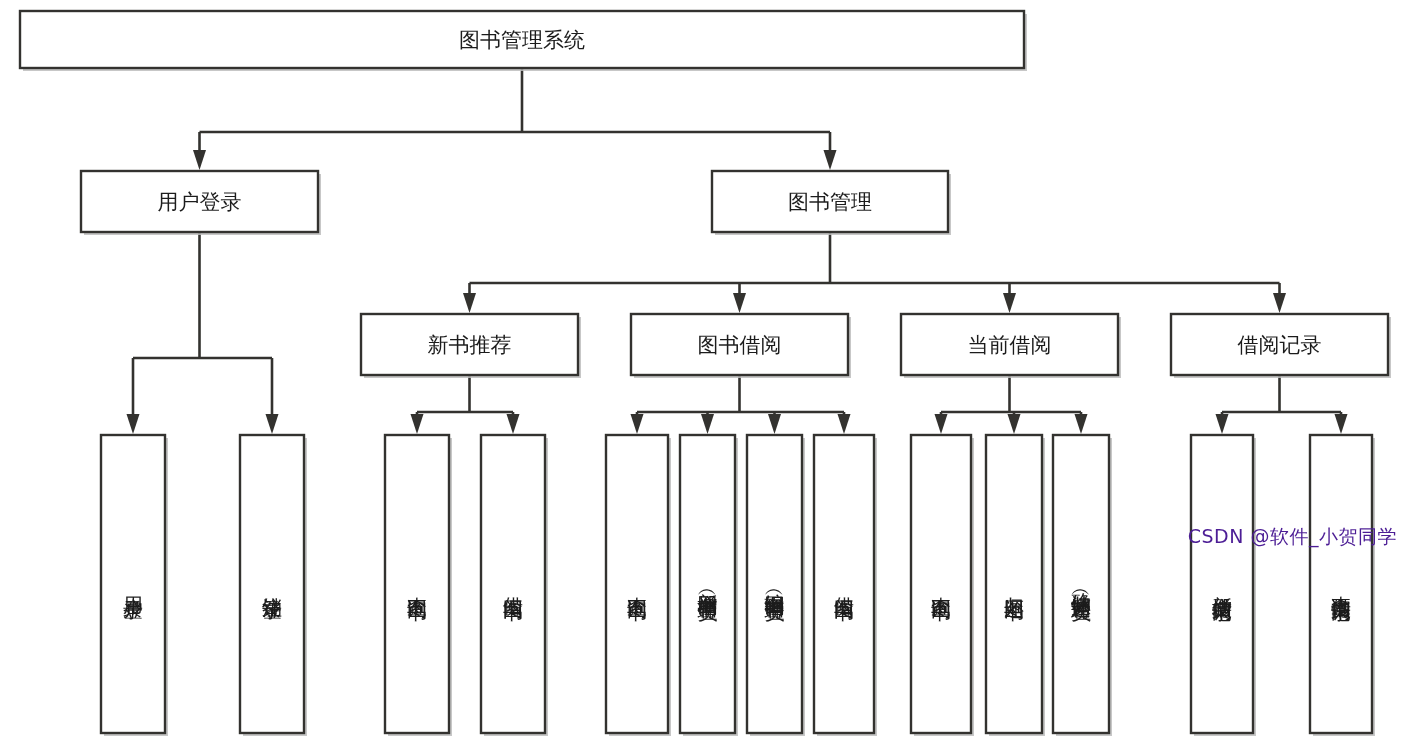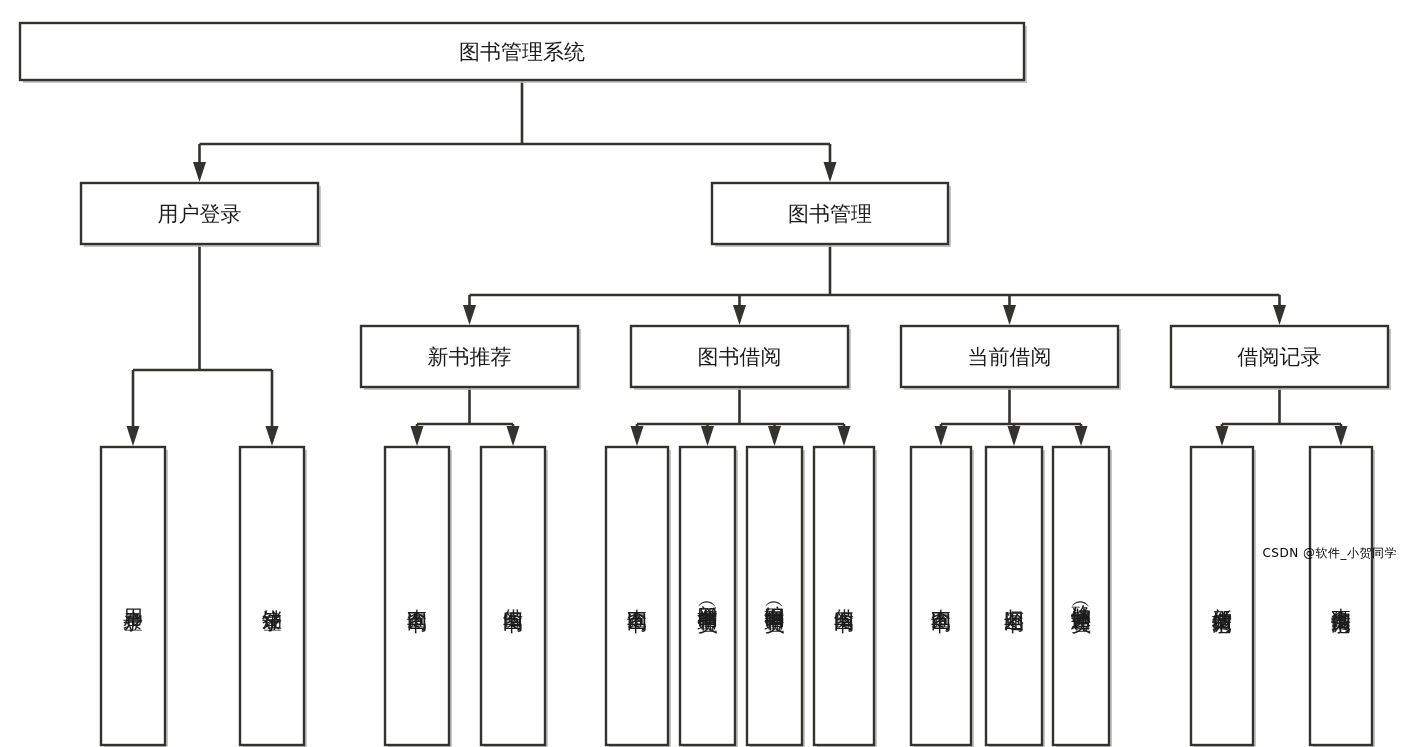--- a/index.html
+++ b/index.html
@@ -11,21 +11,21 @@
   body {
     width: 1405px;
     height: 747px;
     position: relative;
     font-family: "DejaVu Sans", "Liberation Sans", sans-serif;
     overflow: hidden;
   }
   #diagram-root {
     position: absolute;
     left: 0;
-    top: 12px;
+    top: 0;
     width: 1405px;
     height: 554px;
   }
   svg.flow {
     display: block;
     width: 1405px;
     height: 747px;
   }
   .node-rect {
     fill: #ffffff;
@@ -69,22 +69,22 @@
     letter-spacing: 1.5px;
     color: #1c1c1c;
     white-space: nowrap;
     text-align: center;
   }
   .watermark {
     position: absolute;
     right: 8px;
     bottom: 4px;
     font-family: "DejaVu Sans", "Liberation Sans", sans-serif;
-    font-size: 12px;
-    color: #000000;
+    font-size: 19px;
+    color: #4c1d95;
     letter-spacing: 0.5px;
     user-select: none;
   }
 </style>
 </head>
 <body>
 
 <div id="diagram-root">
   <svg class="flow" viewBox="0 0 1405 747" xmlns="http://www.w3.org/2000/svg">
     <g id="edges-layer">

